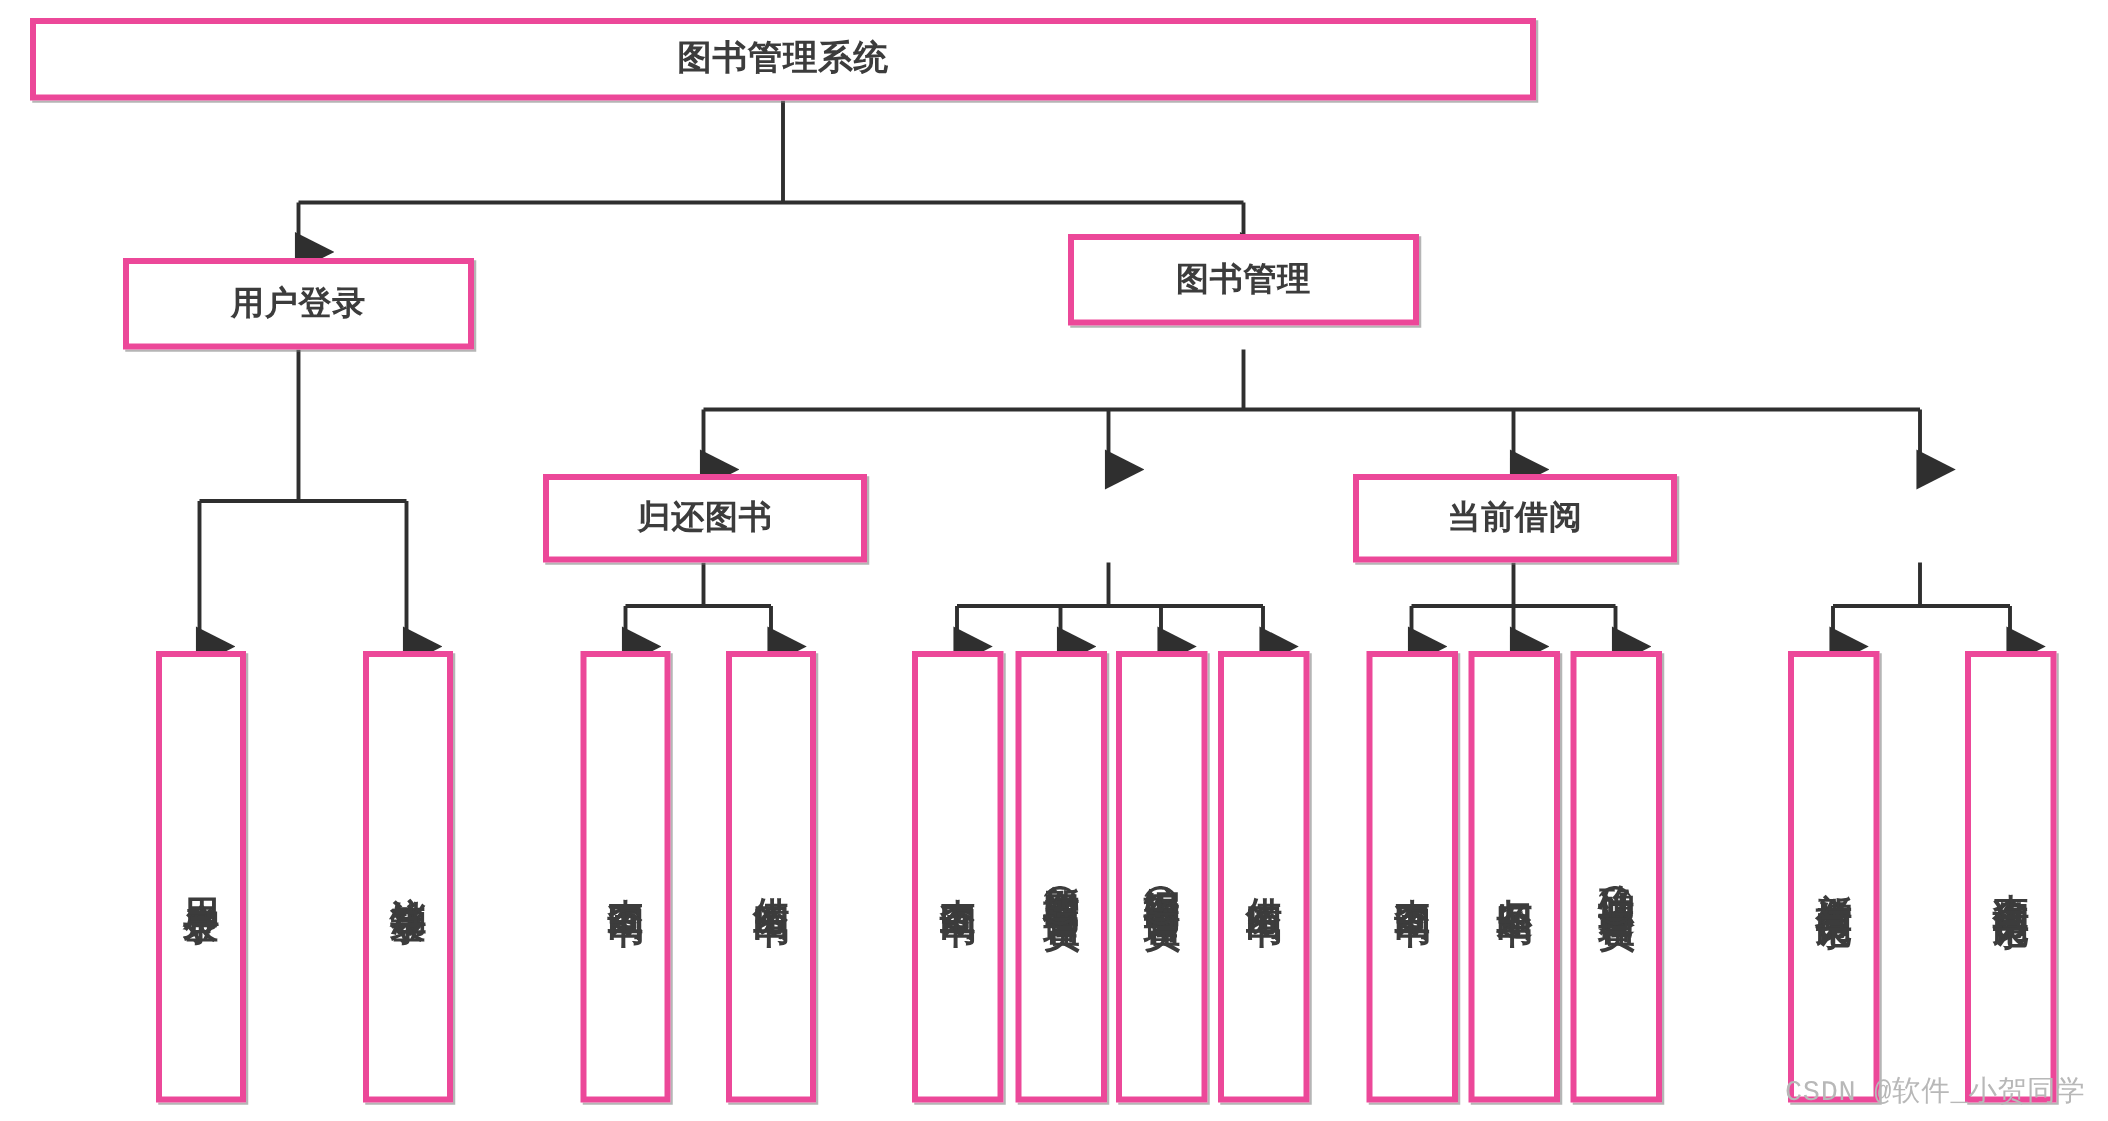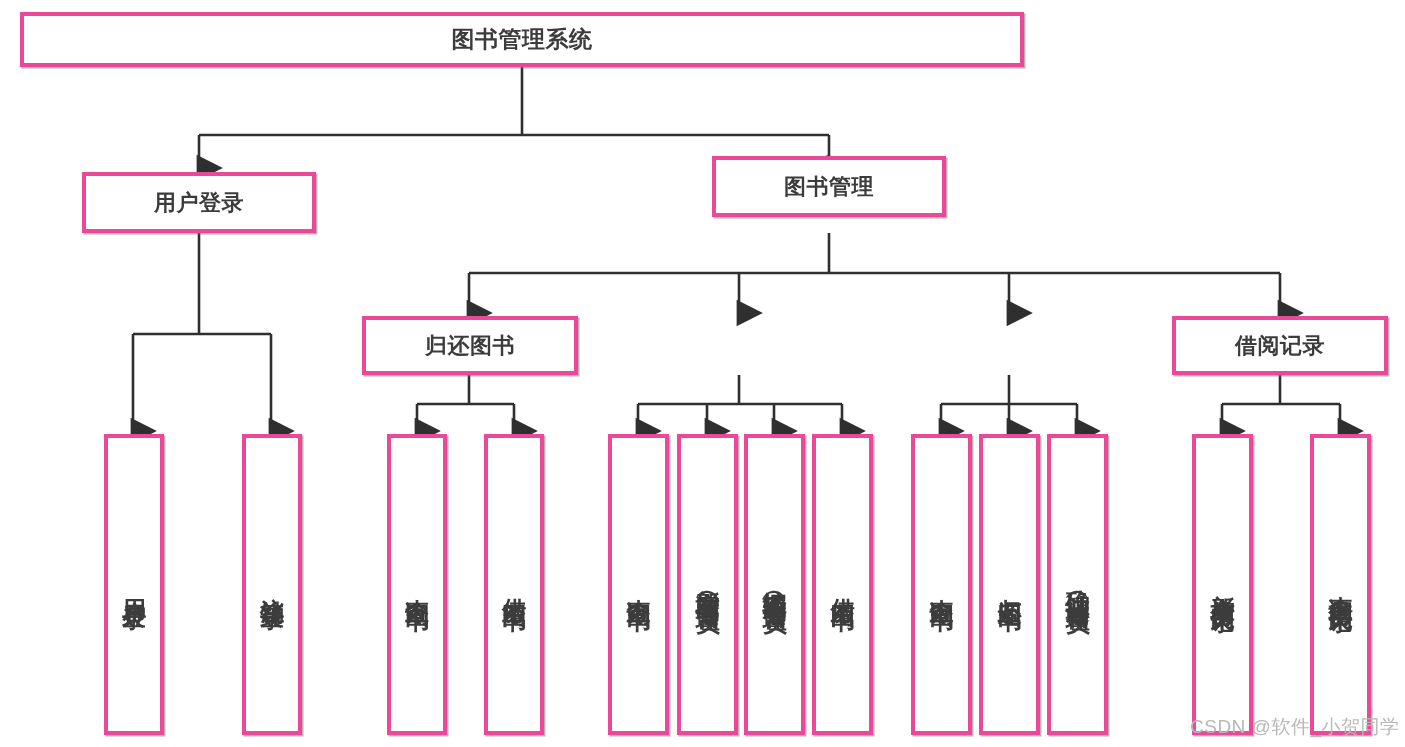--- a/index.html
+++ b/index.html
@@ -64,21 +64,21 @@
     letter-spacing: 3px;
     white-space: nowrap;
     max-height: 100%;
   }
   .watermark {
     position: absolute;
     font-size: 19px;
     color: #b8b8b8;
     white-space: nowrap;
     letter-spacing: 0.5px;
-    font-family: Liberation Sans, sans-serif;
+    font-family: Liberation Mono, monospace;
   }
 </style>
 </head>
 <body>
 
 <div id="canvas">
 
   <svg id="edge-layer" viewBox="0 0 1405 747" width="1405" height="747">
     <defs>
       <marker id="arrow" viewBox="0 0 12 12" refX="6" refY="10" markerWidth="11" markerHeight="11" orient="auto-start-reverse">
@@ -138,22 +138,22 @@
   <div class="node h" style="left:82px; top:172px; width:234px; height:61px;">
     <span class="label">用户登录</span>
   </div>
   <div class="node h" style="left:712px; top:156px; width:234px; height:61px;">
     <span class="label">图书管理</span>
   </div>
 
   <div class="node h" style="left:362px; top:316px; width:216px; height:59px;">
     <span class="label">归还图书</span>
   </div>
-  <div class="node h" style="left:1172px; top:316px; width:216px; height:59px;">
-    <span class="label">借阅记录</span>
+  <div class="node h" style="left:902px; top:316px; width:216px; height:59px;">
+    <span class="label">当前借阅</span>
   </div>
 
   <div class="node v" style="left:104px; top:434px; width:60px; height:301px;">
     <span class="label">用户登录</span>
   </div>
   <div class="node v" style="left:242px; top:434px; width:60px; height:301px;">
     <span class="label">注销登录</span>
   </div>
 
   <div class="node v" style="left:387px; top:434px; width:60px; height:301px;">

